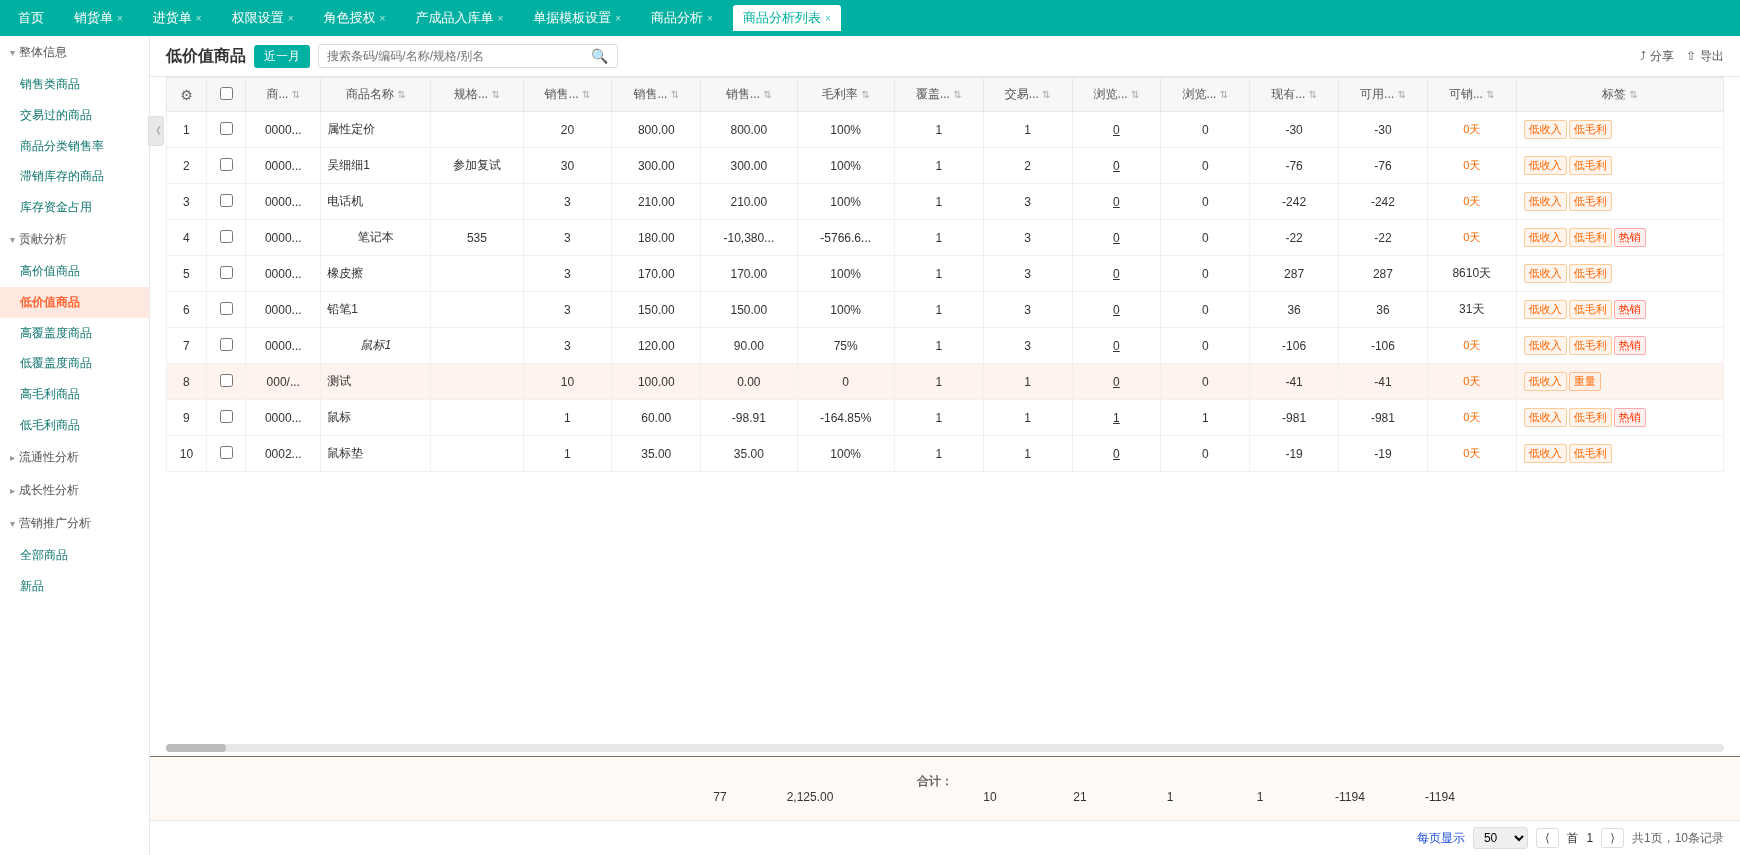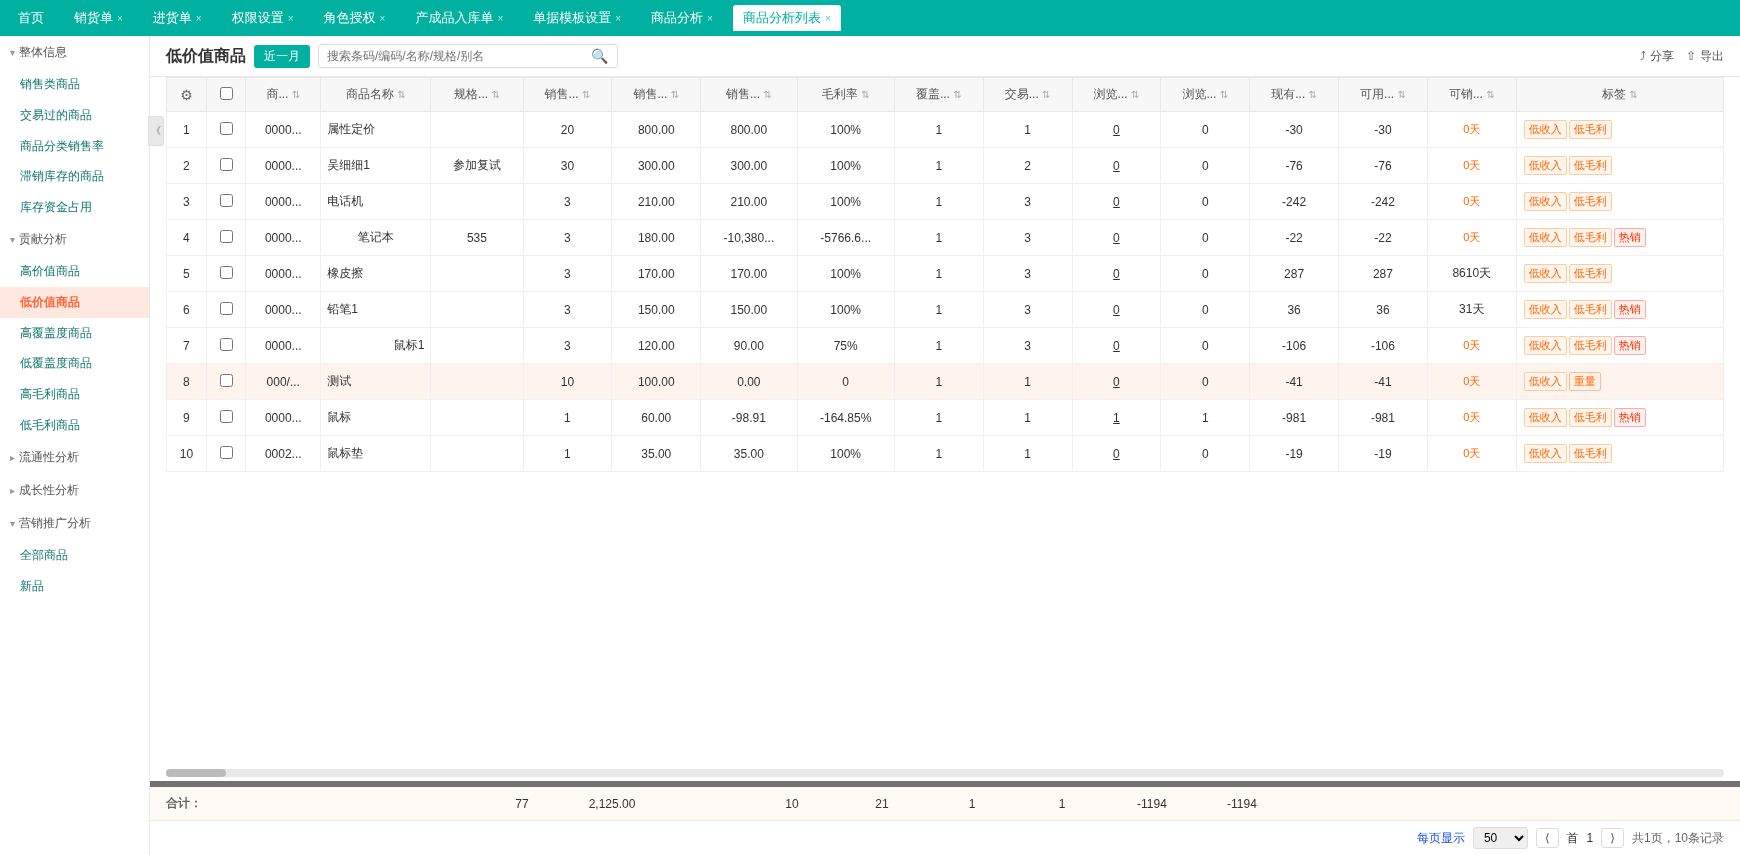--- a/index.html
+++ b/index.html
@@ -208,26 +208,27 @@
     }
     .tag-item.hot { background: #fff0f0; color: #ff3300; border-color: #ffaaaa; }
     .tag-item.heavy { background: #fff0e8; color: #ff6600; border-color: #ffbb88; }
     .underline-link { text-decoration: underline; color: #333; cursor: pointer; }
     .days-orange { color: #ff6600; font-size: 11px; }
 
     
     .table-footer {
       display: flex;
       align-items: center;
-      padding: 8px 16px;
+      padding: 16px 16px;
       background: #fffaf5;
-      border-top: 6px solid #737373;
+      border-top: 1px solid #737373;
       font-size: 12px;
       color: #333;
       flex-shrink: 0;
+      flex-direction: column;
     }
     .footer-label { font-weight: bold; margin-right: 20px; color: #666; }
     .footer-values { display: flex; gap: 30px; align-items: flex-end; flex: 1; }
     .footer-val { min-width: 60px; text-align: center; }
 
     
     .pagination-bar {
       display: flex;
       align-items: center;
       justify-content: flex-end;
@@ -519,21 +520,21 @@
     <td>0</td>
     <td>36</td>
     <td>36</td>
     <td><span>31天</span></td>
     <td style="text-align:left;"><span class="tag-item">低收入</span><span class="tag-item">低毛利</span><span class="tag-item hot">热销</span></td>
   </tr>
             <tr>
     <td>7</td>
     <td><input type="checkbox" style=""></td>
     <td>0000...</td>
-    <td style="text-align:right;">鼠标1</td>
+    <td style="text-align:center;font-style:italic;">鼠标1</td>
     <td></td>
     <td>3</td>
     <td>120.00</td>
     <td>90.00</td>
     <td>75%</td>
     <td>1</td>
     <td>3</td>
     <td><span class="underline-link">0</span></td>
     <td>0</td>
     <td>-106</td>

